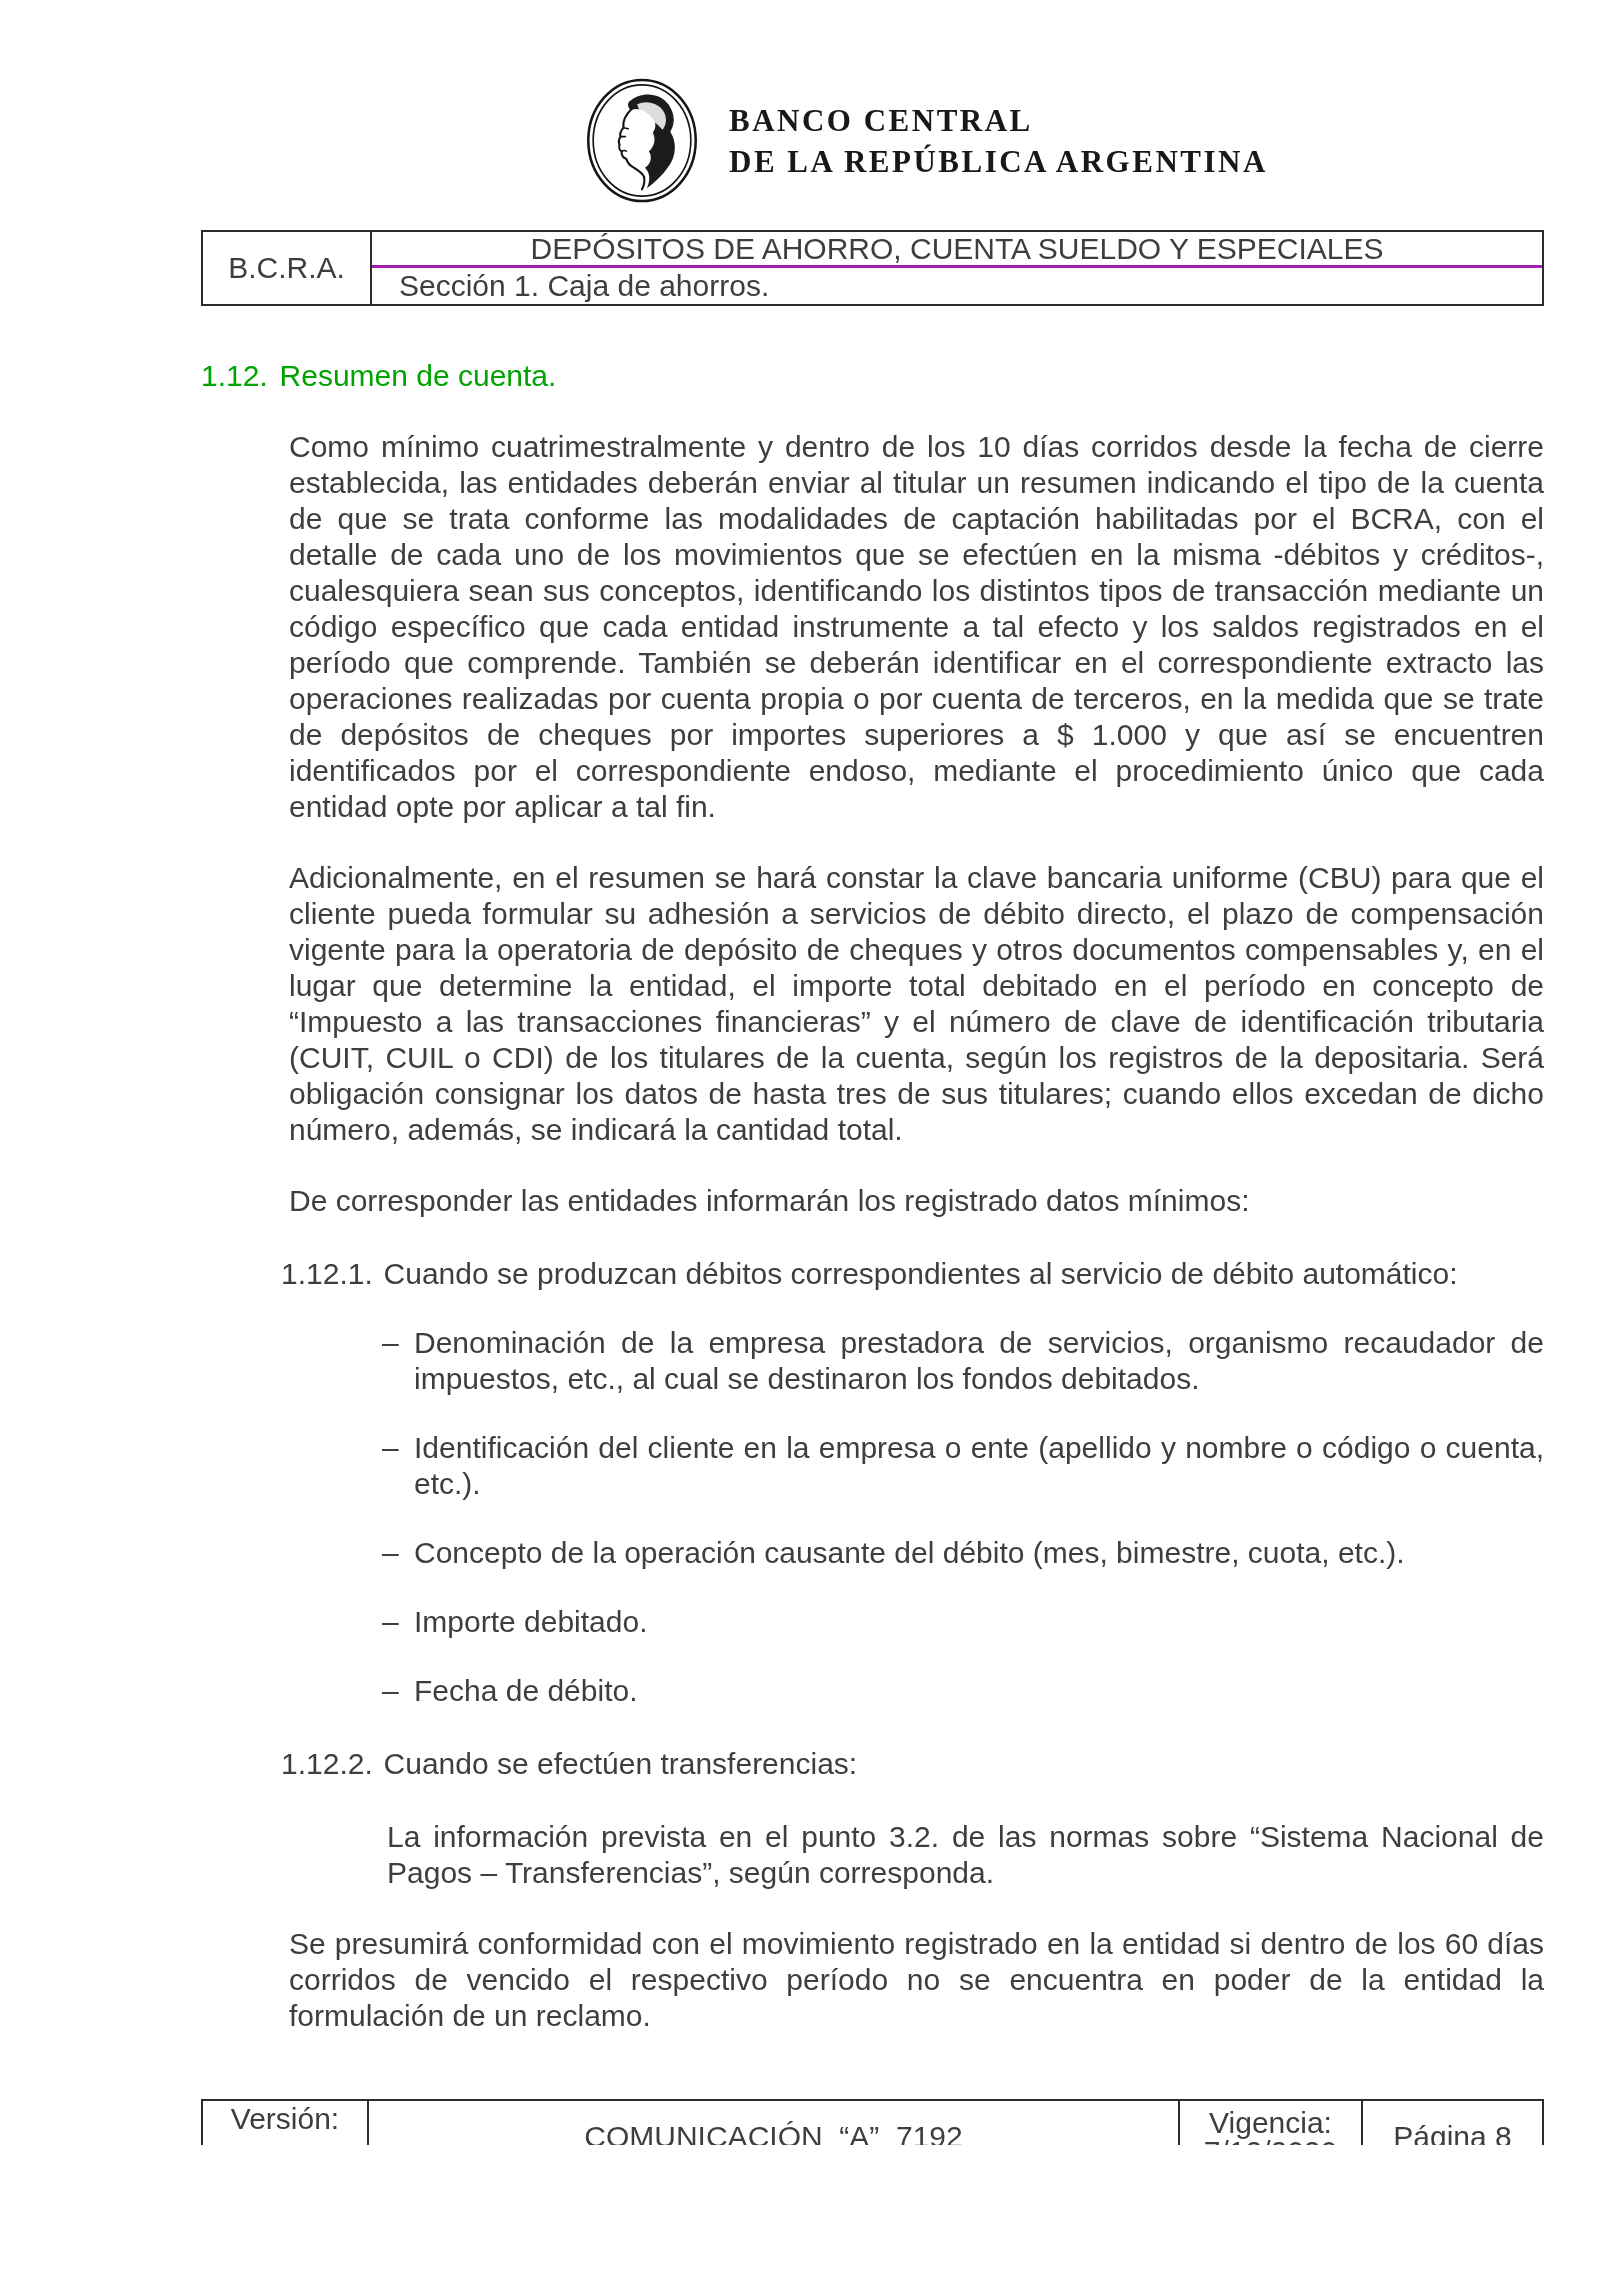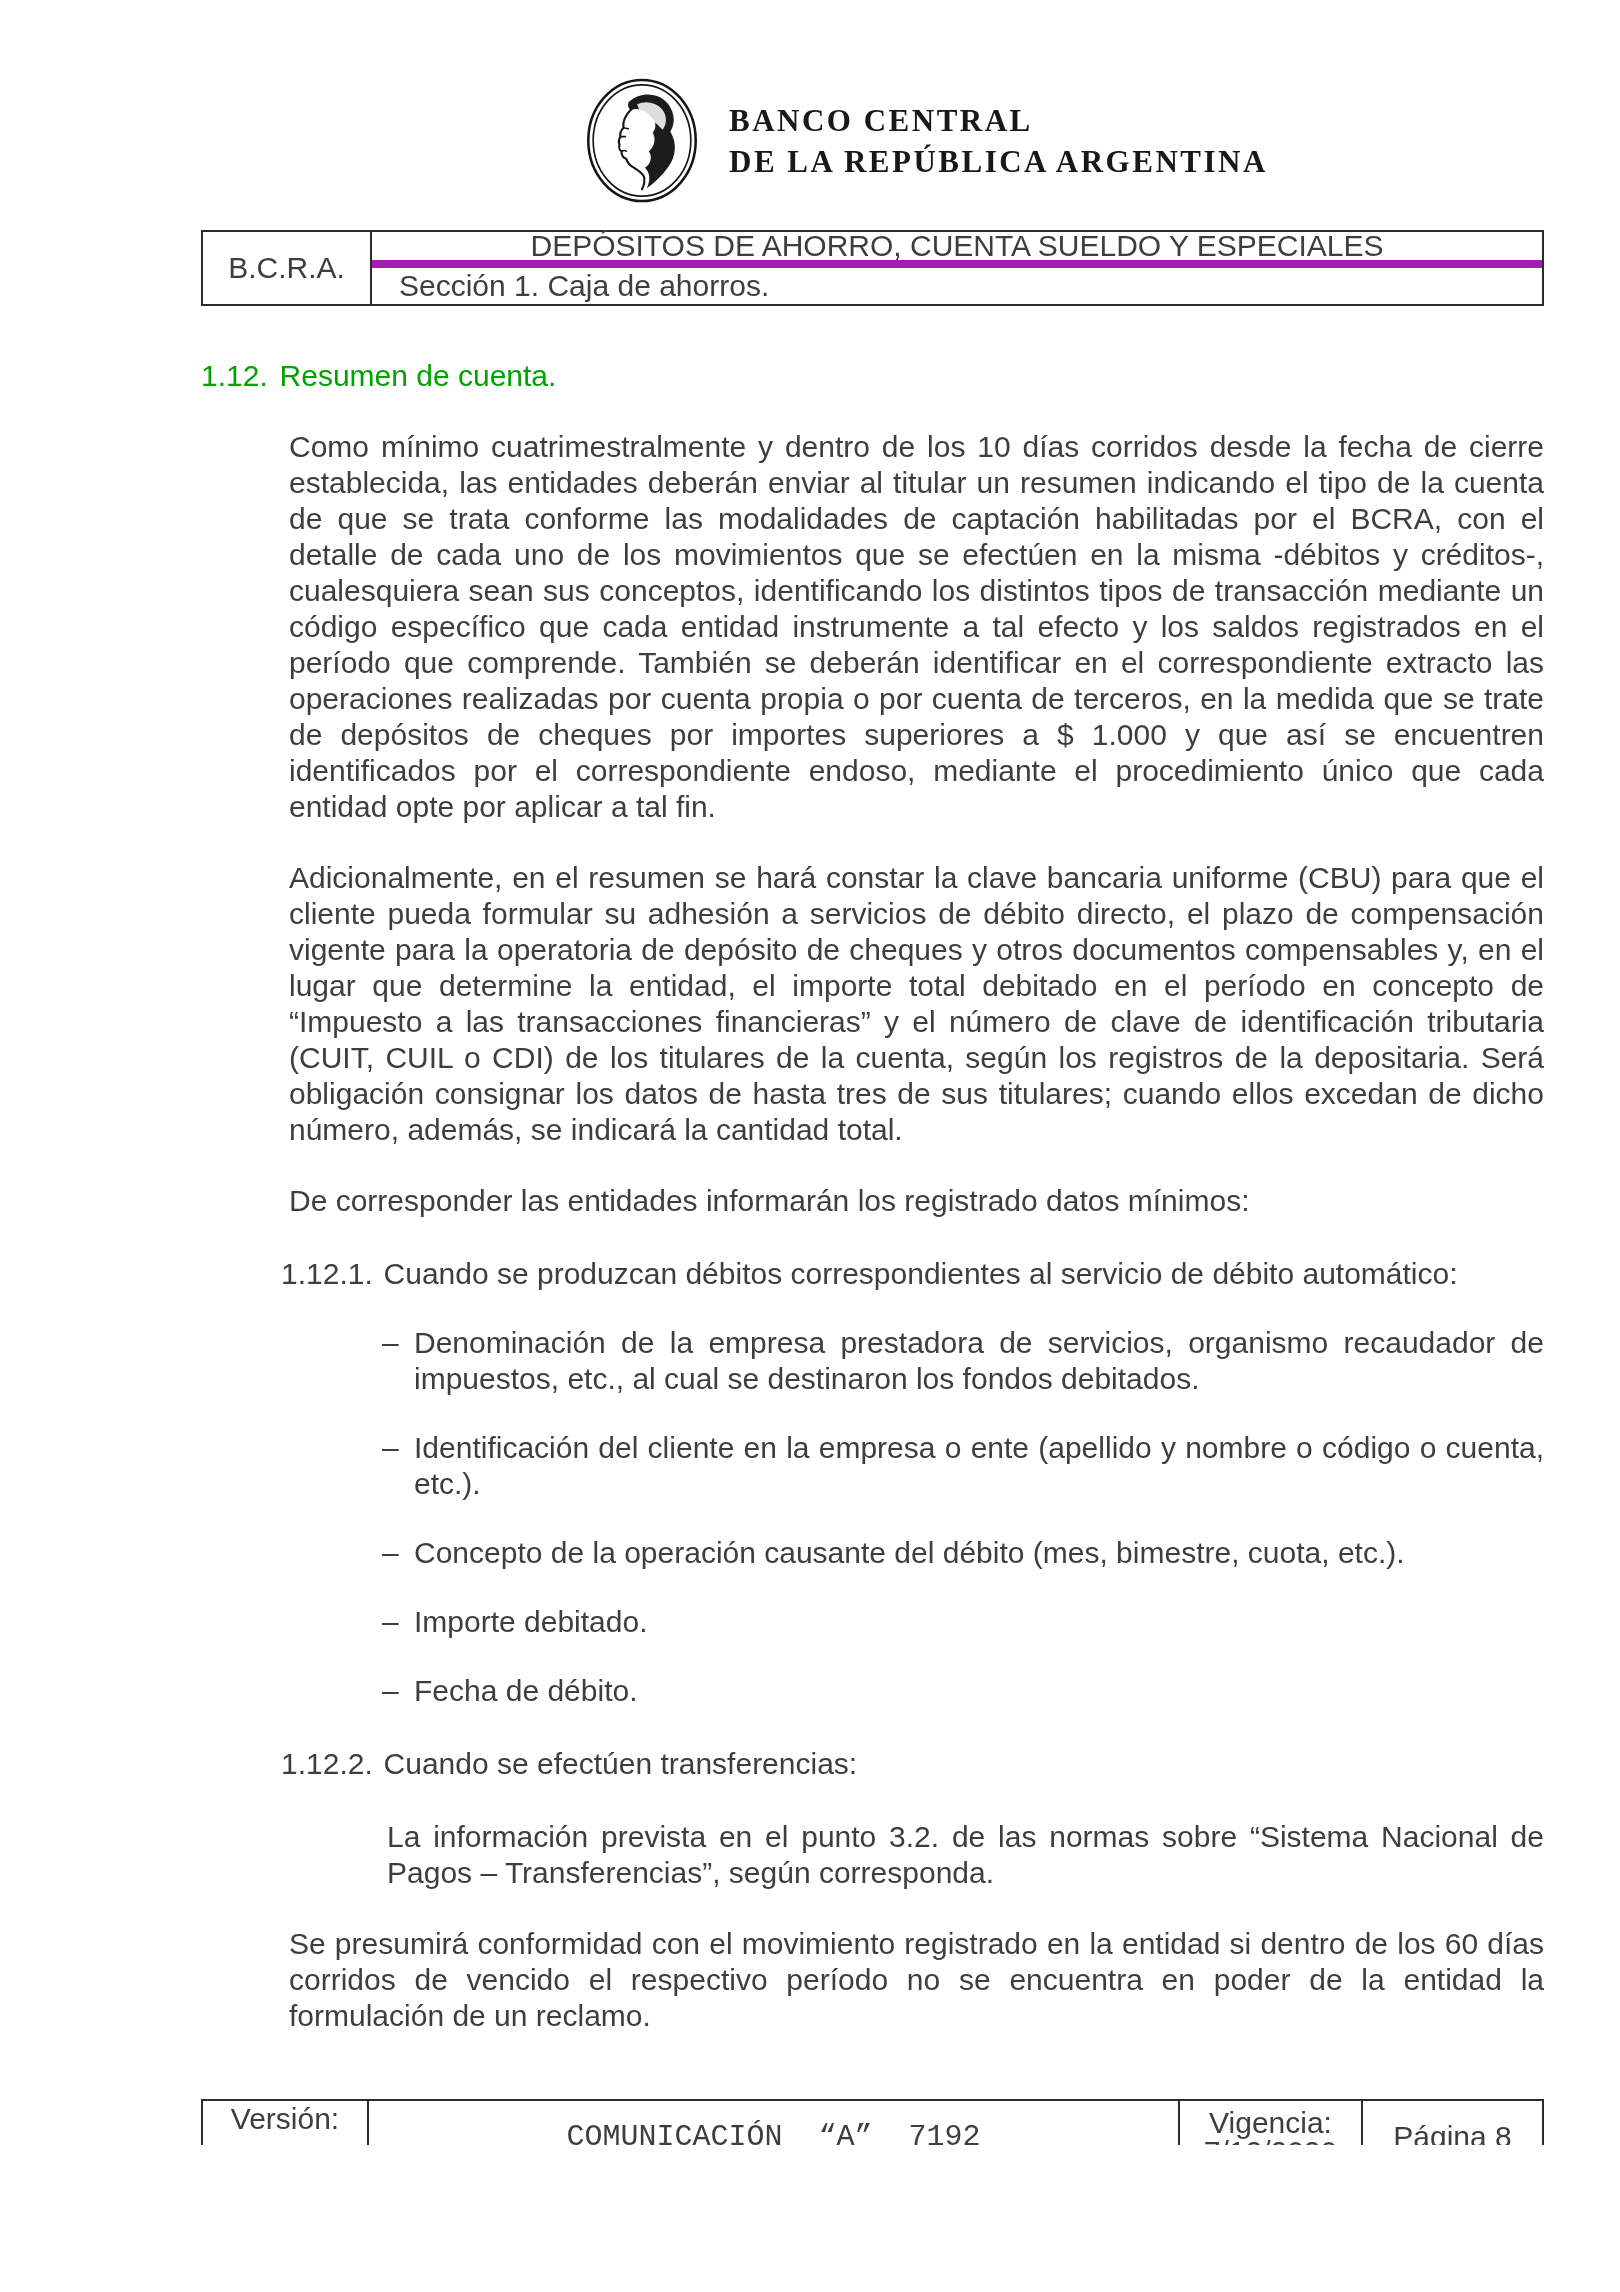--- a/index.html
+++ b/index.html
@@ -35,21 +35,21 @@
     display:grid;
     grid-template-columns:169px 1fr;
     grid-template-rows:36px 36px;
   }
   .hdr-org{
     grid-row:1 / span 2;
     border-right:2px solid #2c2c2c;
     display:flex;align-items:center;justify-content:center;
   }
   .hdr-title{
-    border-bottom:8px solid #a21caf;
+    border-bottom:3px solid #a21caf;
     display:flex;align-items:center;justify-content:center;
   }
   .hdr-section{
     display:flex;align-items:center;
     padding-left:27px;
   }
 
   
   .sec-heading{margin-top:52px;}
   .sec-heading .hnum{margin-right:11.8px;}
@@ -67,21 +67,21 @@
     border:2.9px solid #2c2c2c;
     display:grid;
     grid-template-columns:164px 1fr 183px 181px;
     min-height:57px;
   }
   .ftr-cell{
     display:flex;align-items:center;justify-content:center;
     text-align:center;
   }
   .ftr-cell + .ftr-cell{border-left:2px solid #2c2c2c;}
-  .ftr-comm{white-space:pre;font-family:Liberation Mono, monospace;}
+  .ftr-comm{white-space:pre;}
   .ftr-vigencia{flex-direction:column;line-height:29px;padding:2px 0;}
 </style>
 </head>
 <body>
 
 <div class="page">
 
   <div class="logo-row">
     <svg class="logo-medallion" viewBox="0 0 114 128" xmlns="http://www.w3.org/2000/svg" aria-hidden="true">
       <ellipse cx="57" cy="64" rx="55" ry="62" fill="none" stroke="#161616" stroke-width="2.6"></ellipse>

